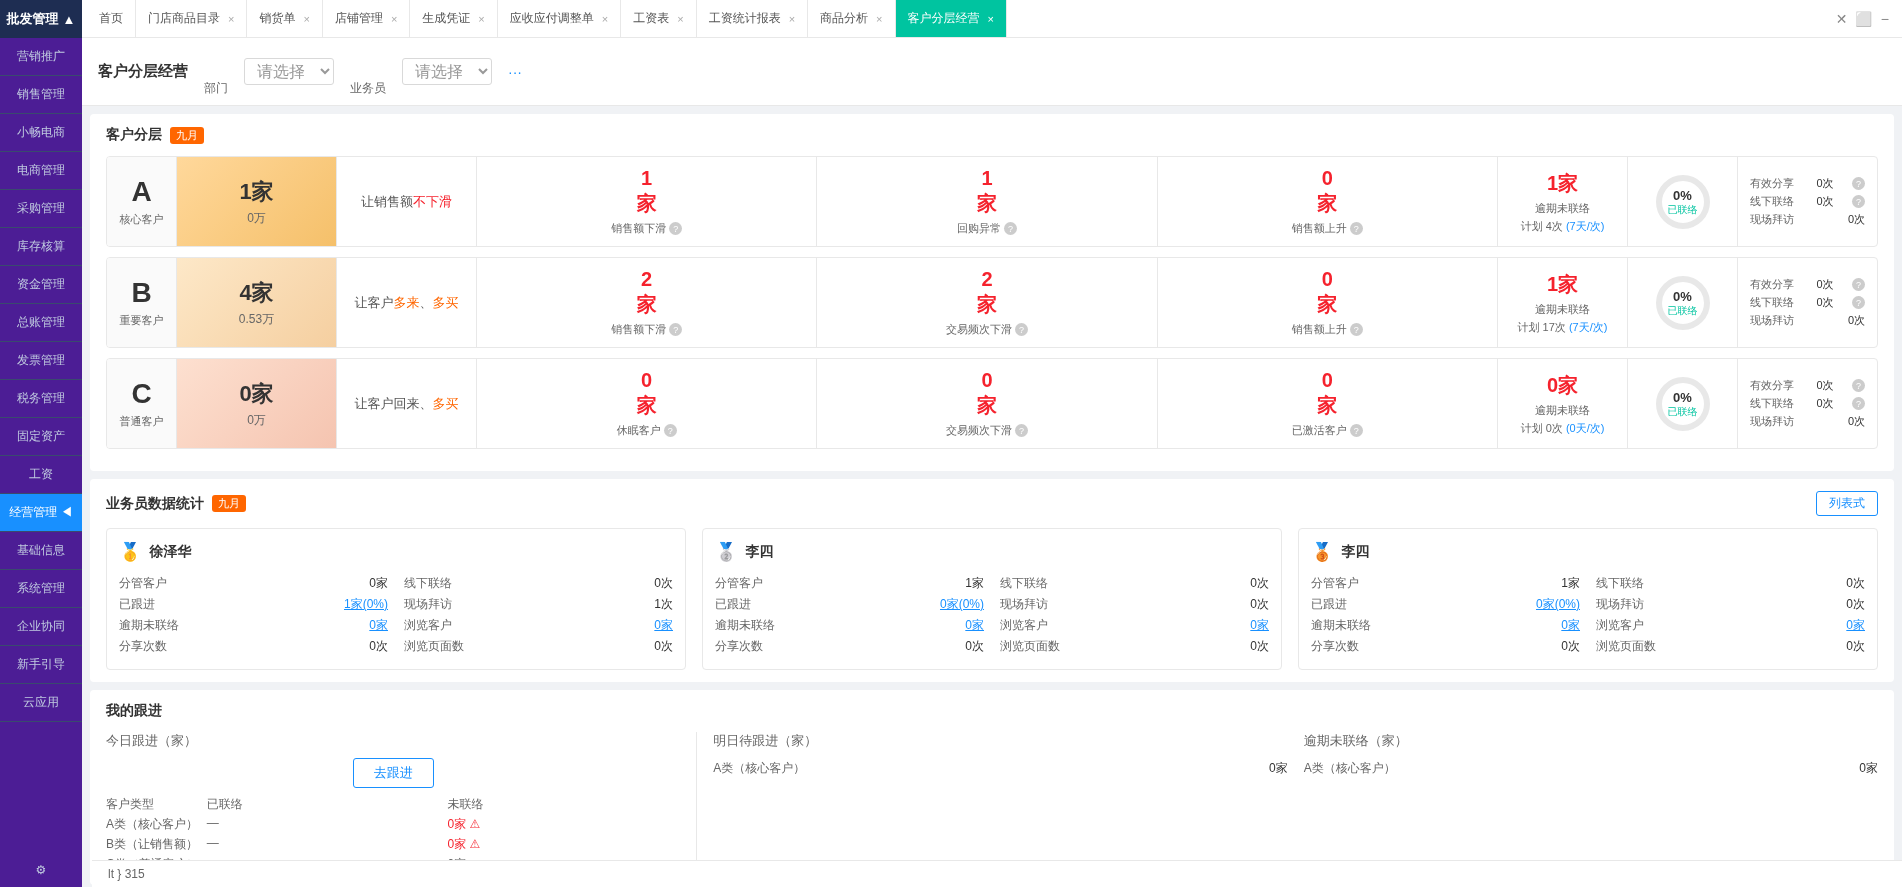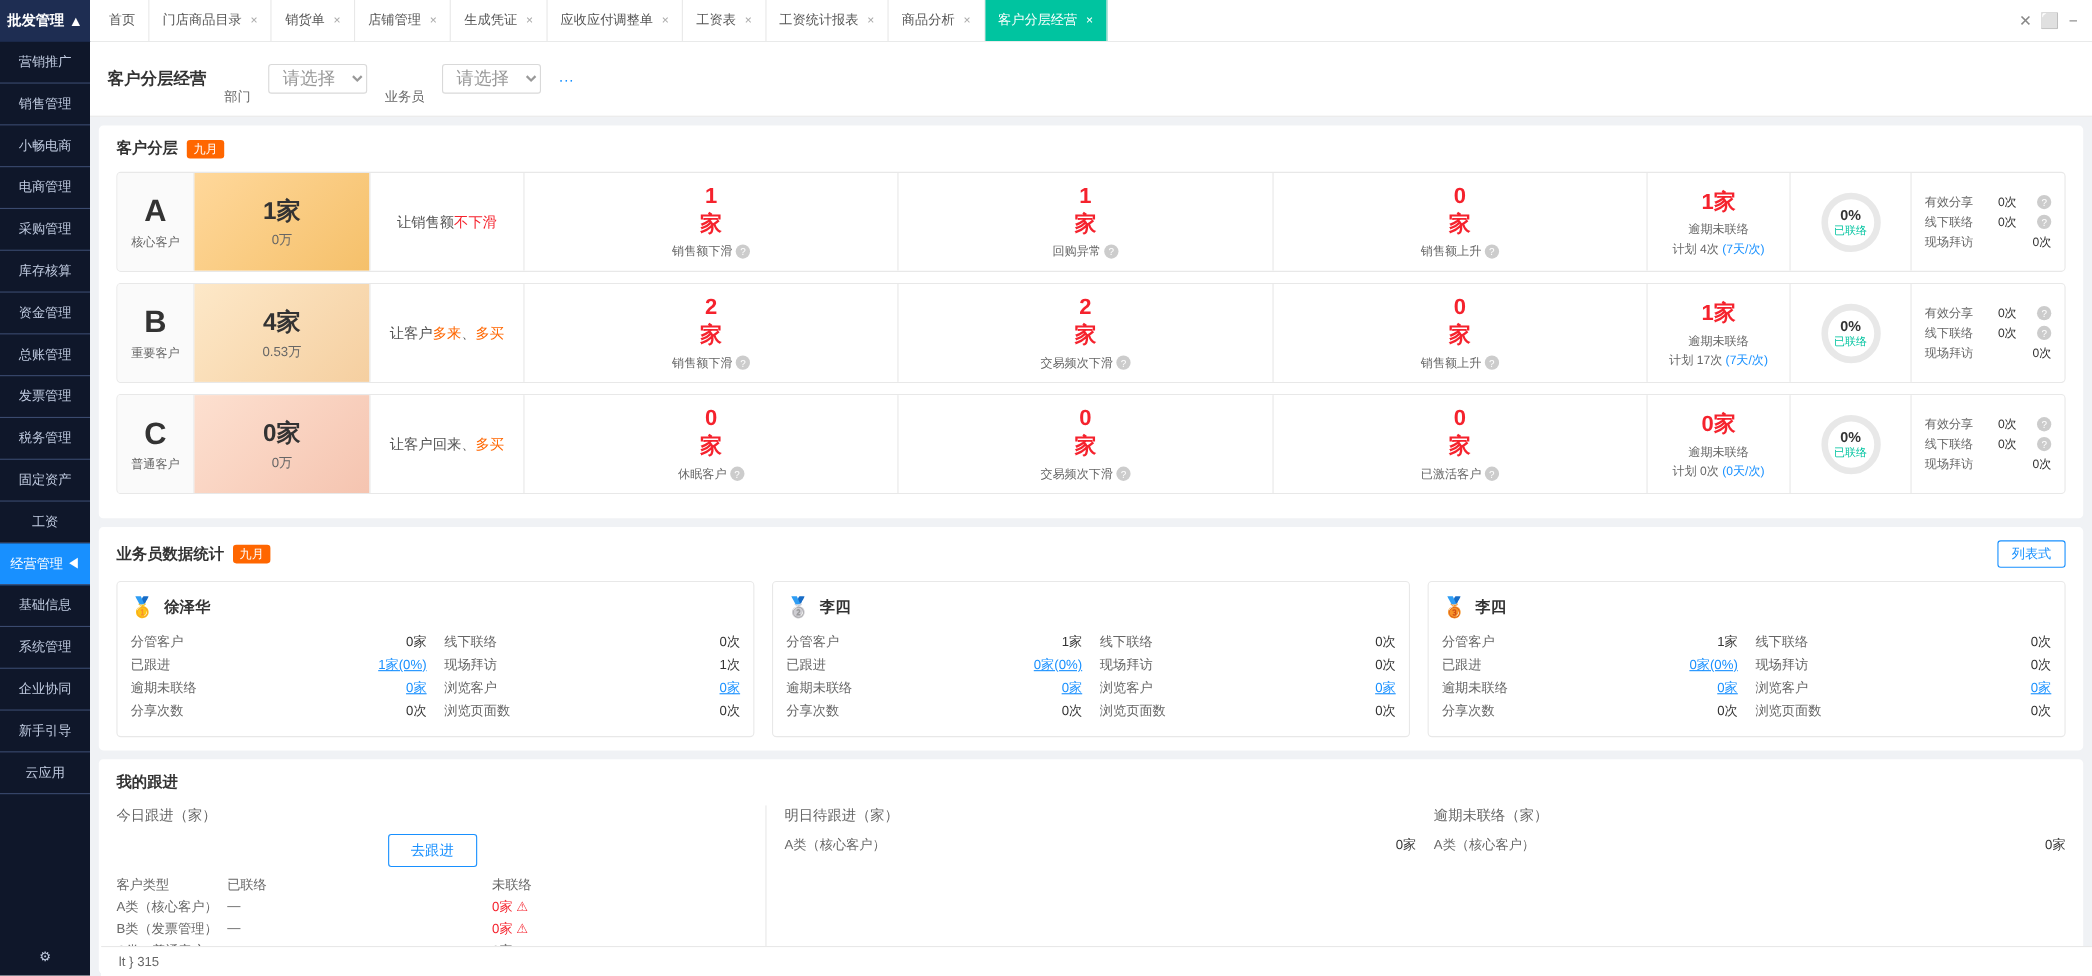--- a/index.html
+++ b/index.html
@@ -1,21 +1,21 @@
 <!DOCTYPE html>
 <html><head>
   <meta charset="utf-8">
   <style>
     * { box-sizing: border-box; margin: 0; padding: 0; }
     body { font-family: 'Microsoft YaHei', sans-serif; font-size: 12px; background: #f0f2f5; display: flex; height: 887px; overflow: hidden; }
 
     
     .sidebar {
       width: 82px;
-      background: #0f172a;
+      background: #4c1d95;
       color: #fff;
       display: flex;
       flex-direction: column;
       align-items: center;
       flex-shrink: 0;
       height: 100%;
       overflow-y: auto;
     }
     .sidebar-logo {
       width: 100%;
@@ -859,21 +859,21 @@
           <div style="display:flex; justify-content:center; margin-bottom:8px;">
             <button class="followup-btn">去跟进</button>
           </div>
           <div style="display:grid; grid-template-columns:auto 1fr 1fr; font-size:12px; color:#666; gap: 3px 8px;">
             <span>客户类型</span>
             <span>已联络</span>
             <span>未联络</span>
             <span>A类（核心客户）</span>
             <span>—</span>
             <span style="color:#f5222d;">0家 ⚠</span>
-            <span>B类（发票管理）</span>
+            <span>B类（让销售额）</span>
             <span>—</span>
             <span style="color:#f5222d;">0家 ⚠</span>
             <span>C类（普通客户）</span>
             <span>—</span>
             <span>0家</span>
           </div>
         </div>
 
         <div style="width:1px; background:#e8e8e8;"></div>
 

